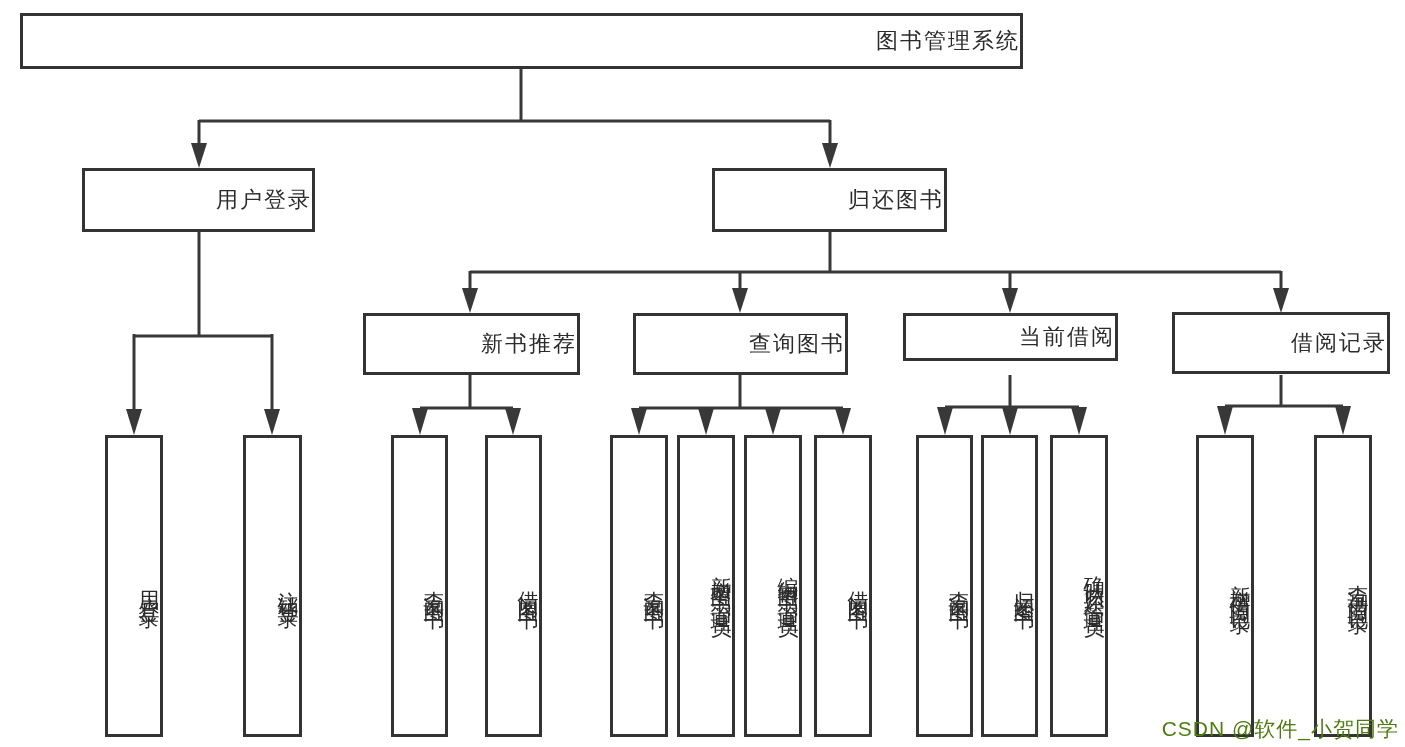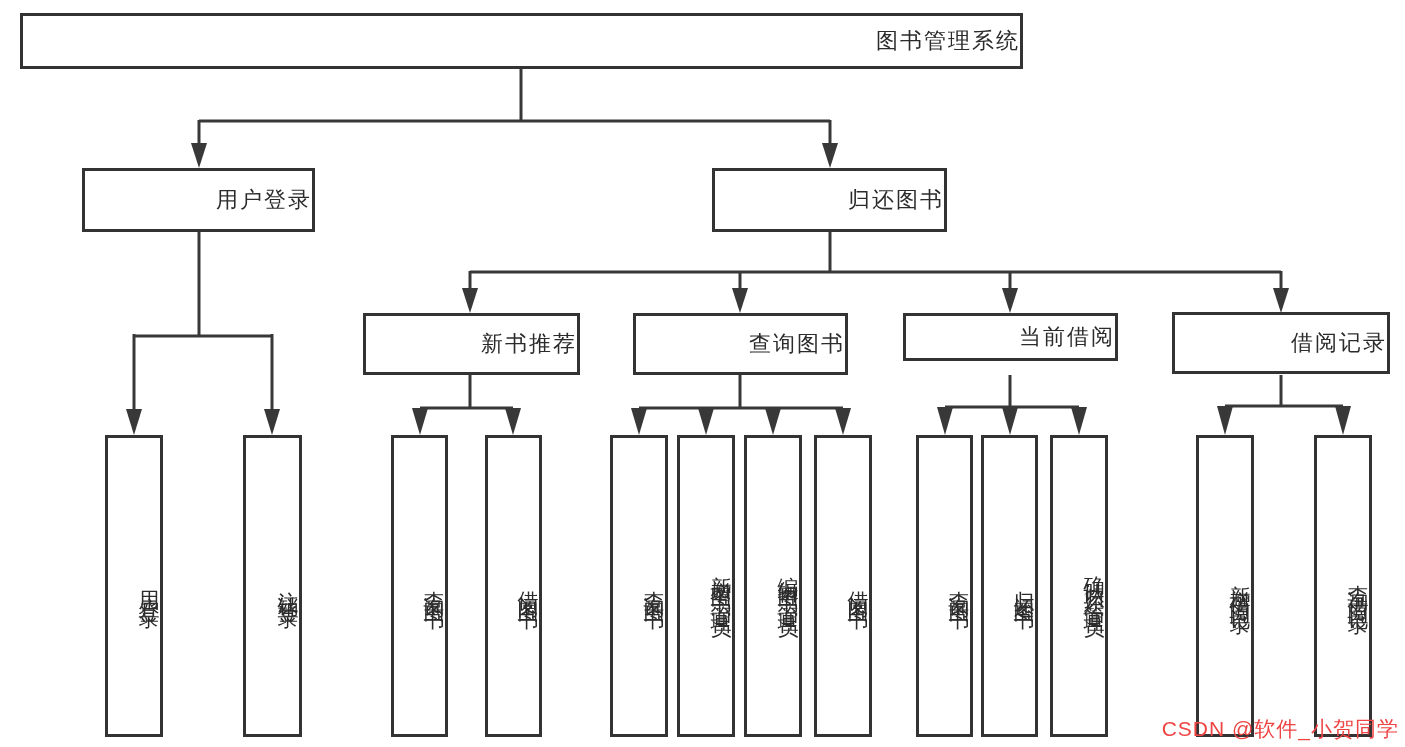--- a/index.html
+++ b/index.html
@@ -46,21 +46,21 @@
     line-height: 1;
     letter-spacing: 6px;
     white-space: nowrap;
   }
   #watermark {
     position: absolute;
     right: 6px;
     bottom: 4px;
     z-index: 3;
     font-size: 21px;
-    color: #ef4444;
+    color: #4d7c0f;
     letter-spacing: 1px;
     pointer-events: none;
   }
 </style>
 </head>
 <body>
 
 <div id="canvas">
 
   <svg id="connector-svg" width="1405" height="747" viewBox="0 0 1405 747">

